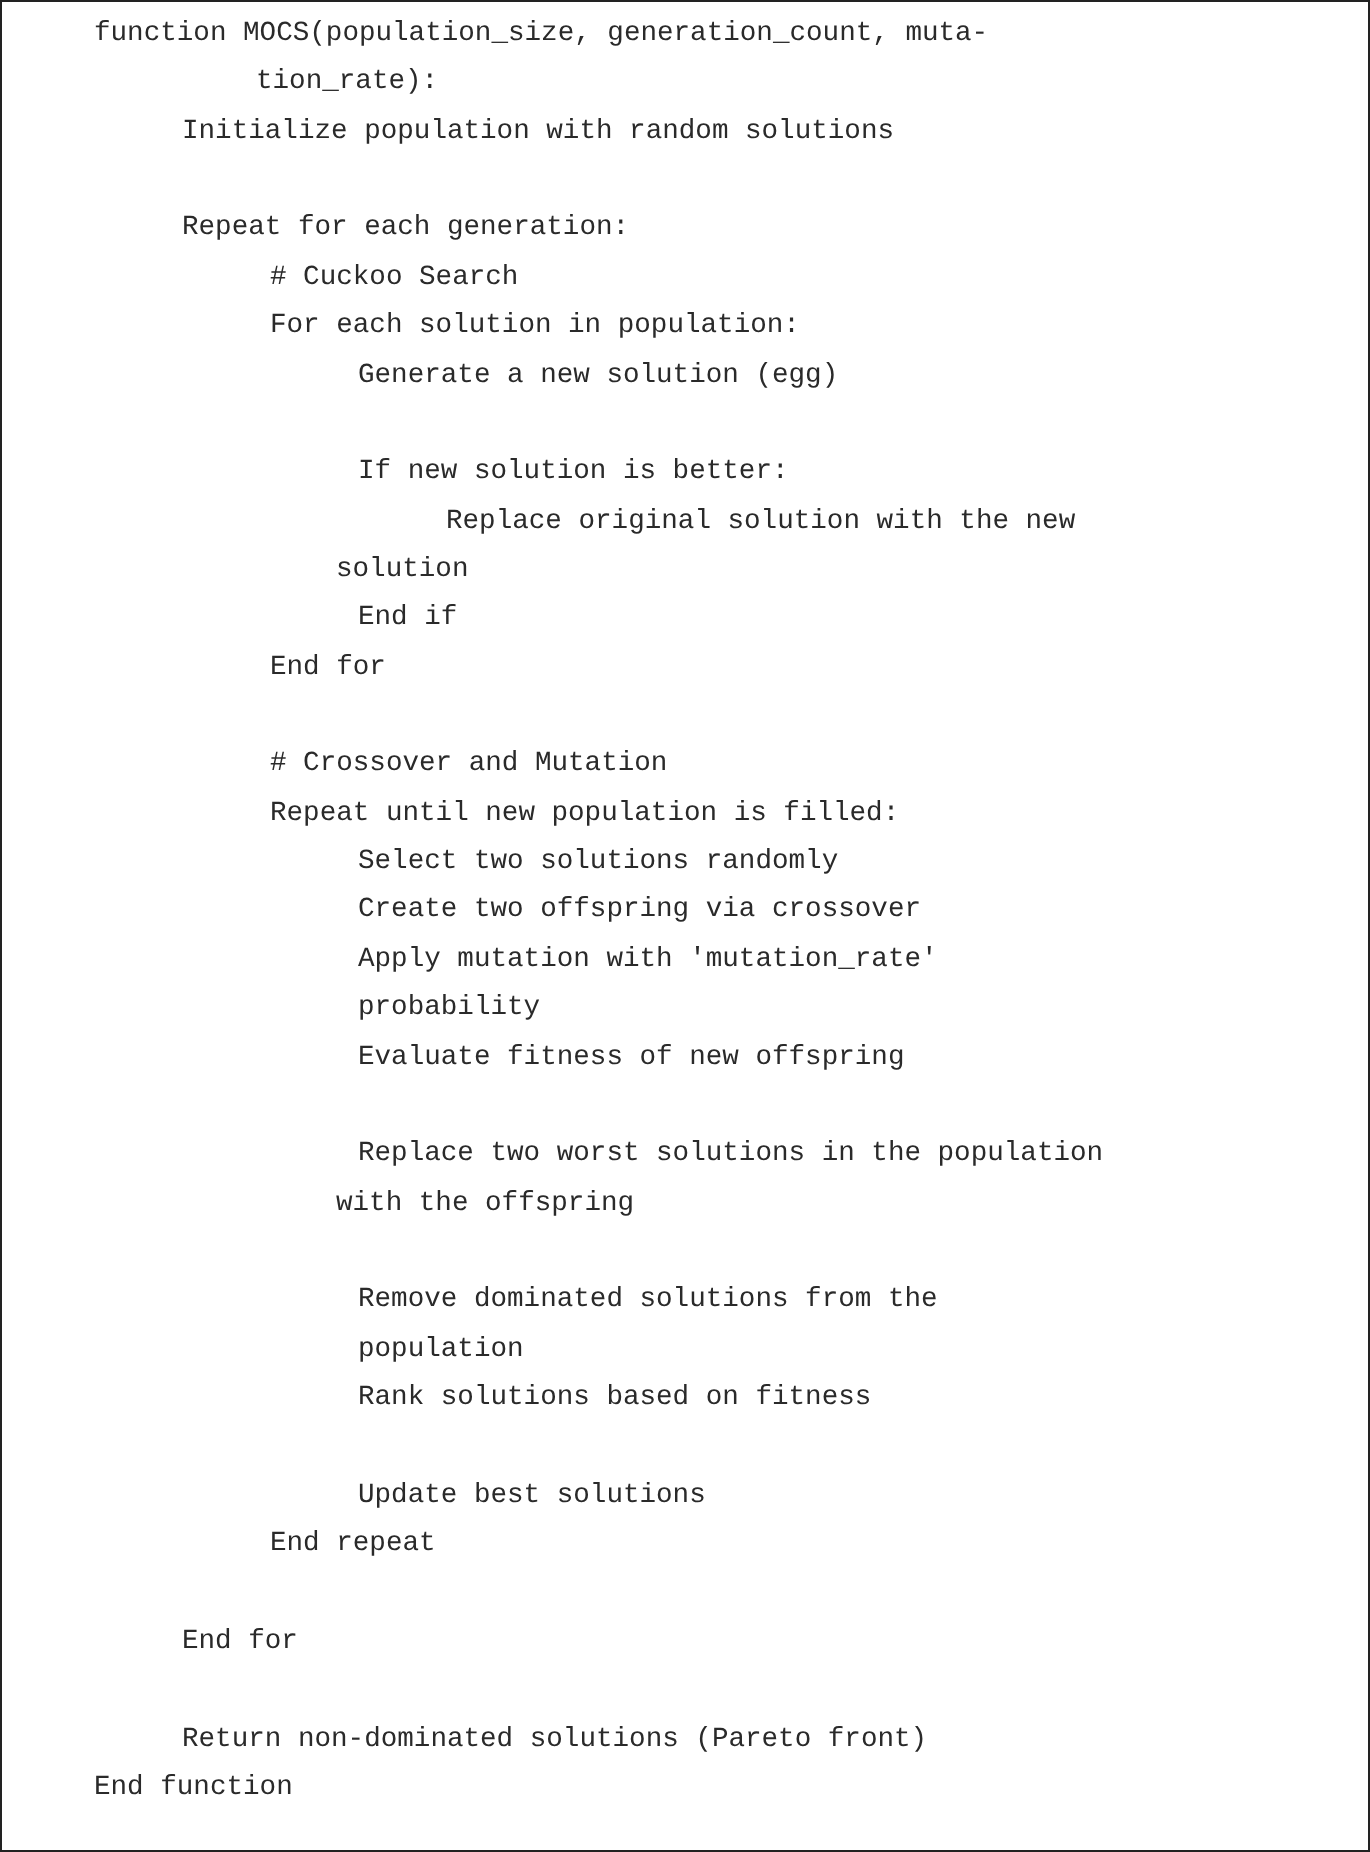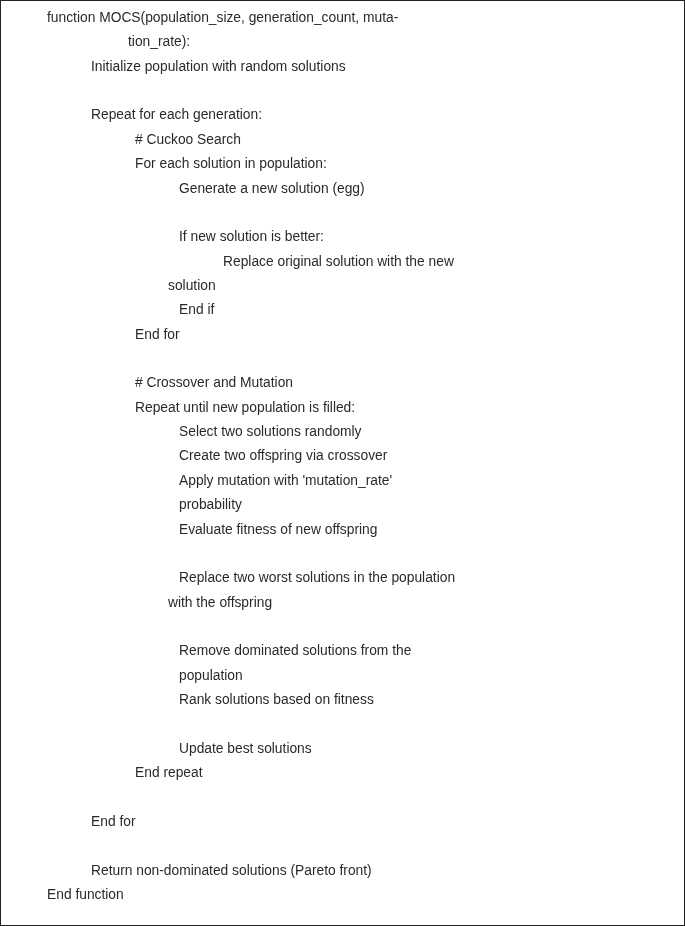--- a/index.html
+++ b/index.html
@@ -5,21 +5,21 @@
   html, body { margin: 0; padding: 0; background: #ffffff; }
   body { width: 685px; height: 926px; overflow: hidden; }
   .frame {
     position: absolute; left: 0; top: 0;
     width: 683px; height: 924px;
     border: 1px solid #222222;
     background: #ffffff;
   }
   .code {
     position: absolute; left: 0; top: 5px; width: 683px;
-    font-family: Liberation Sans, sans-serif;
+    font-family: Liberation Mono, monospace;
     font-size: 13.8px;
     line-height: 24.36px;
     color: #2a2a2a;
     white-space: pre;
   }
   .line { height: 24.36px; position: relative; }
   .line span { position: absolute; top: 0; }
 </style>
 </head>
 <body>

